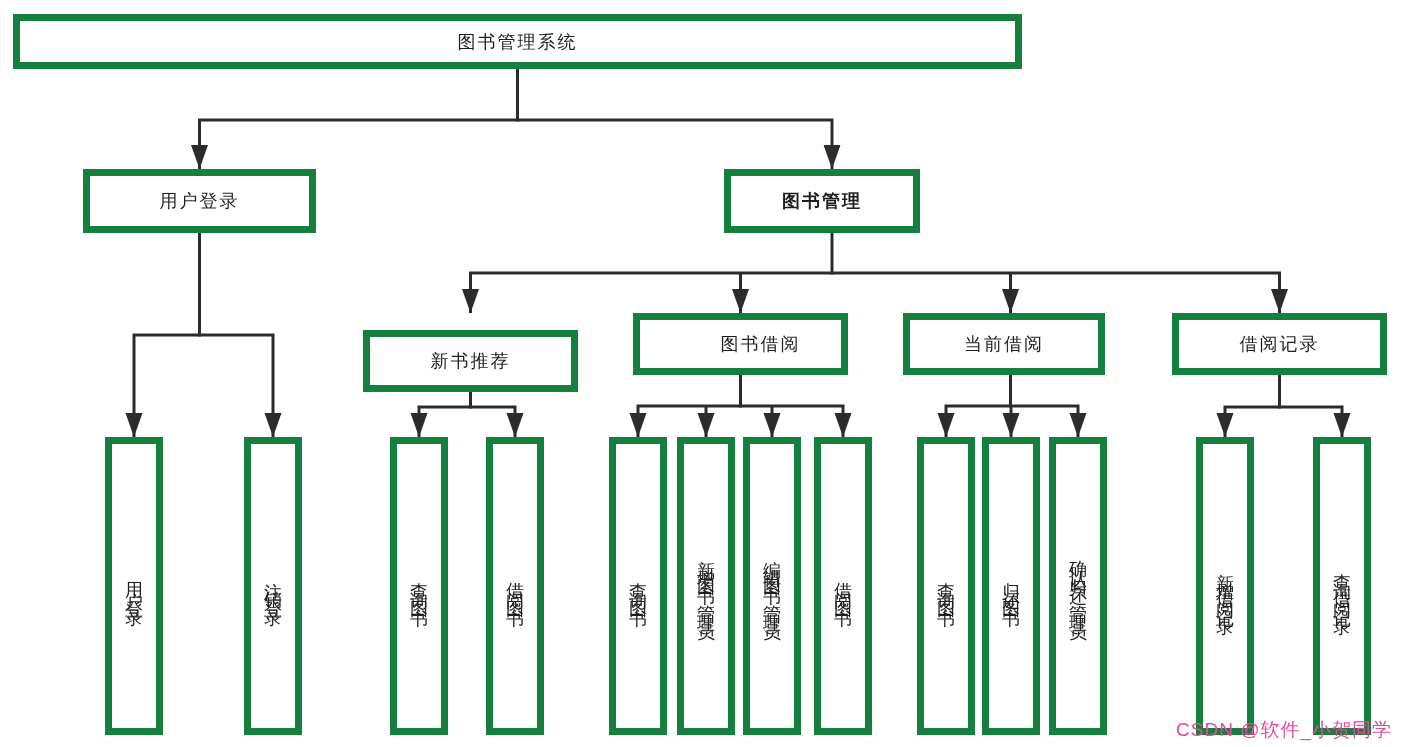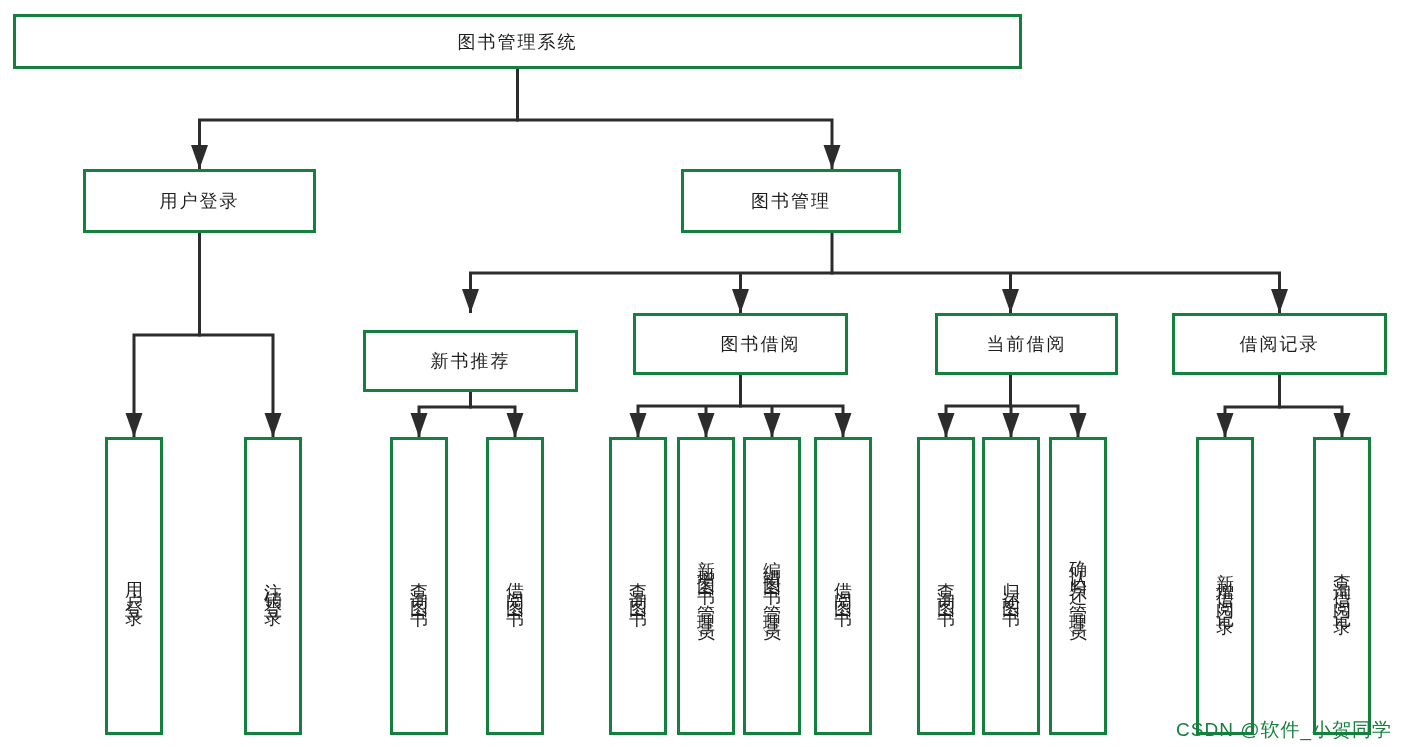--- a/index.html
+++ b/index.html
@@ -13,21 +13,21 @@
   }
   #wires {
     position: absolute;
     left: 0; top: 0;
     width: 1405px; height: 747px;
     pointer-events: none;
   }
   .node {
     position: absolute;
     background: #ffffff;
-    border: 3px solid #15803d;
+    border: 7px solid #15803d;
     box-sizing: border-box;
     display: flex;
     align-items: center;
     justify-content: center;
     color: #1e1e1e;
   }
   .node.h span {
     font-size: 18px;
     letter-spacing: 2px;
     white-space: nowrap;
@@ -37,21 +37,21 @@
     text-orientation: mixed;
     font-size: 18px;
     letter-spacing: 9px;
     line-height: 1;
   }
   #watermark {
     position: absolute;
     right: 13px;
     bottom: 4px;
     font-size: 19px;
-    color: #15803d;
+    color: #ec4899;
     letter-spacing: 1px;
     white-space: nowrap;
   }
 </style>
 </head>
 <body>
 
 <div id="stage">
 
   <svg id="wires" viewBox="0 0 1405 747" xmlns="http://www.w3.org/2000/svg">
@@ -96,31 +96,31 @@
     </g>
   </svg>
 
   <div class="node h" style="left:13px; top:14px; width:1009px; height:55px;">
     <span>图书管理系统</span>
   </div>
 
   <div class="node h" style="left:83px; top:169px; width:233px; height:64px;">
     <span>用户登录</span>
   </div>
-  <div class="node h" style="left:681px; top:169px; width:220px; height:64px;">
+  <div class="node h" style="left:724px; top:169px; width:196px; height:64px;font-weight:bold;">
     <span>图书管理</span>
   </div>
 
   <div class="node h" style="left:363px; top:313px; width:215px; height:62px;margin-top:17px;">
     <span>新书推荐</span>
   </div>
   <div class="node h" style="left:633px; top:313px; width:215px; height:62px;padding-left:40px;">
     <span>图书借阅</span>
   </div>
-  <div class="node h" style="left:935px; top:313px; width:183px; height:62px;">
+  <div class="node h" style="left:903px; top:313px; width:202px; height:62px;">
     <span>当前借阅</span>
   </div>
   <div class="node h" style="left:1172px; top:313px; width:215px; height:62px;text-align:right;">
     <span>借阅记录</span>
   </div>
 
   <div class="node v" style="left:105px; top:437px; width:58px; height:298px;">
     <span>用户登录</span>
   </div>
   <div class="node v" style="left:244px; top:437px; width:58px; height:298px;">

